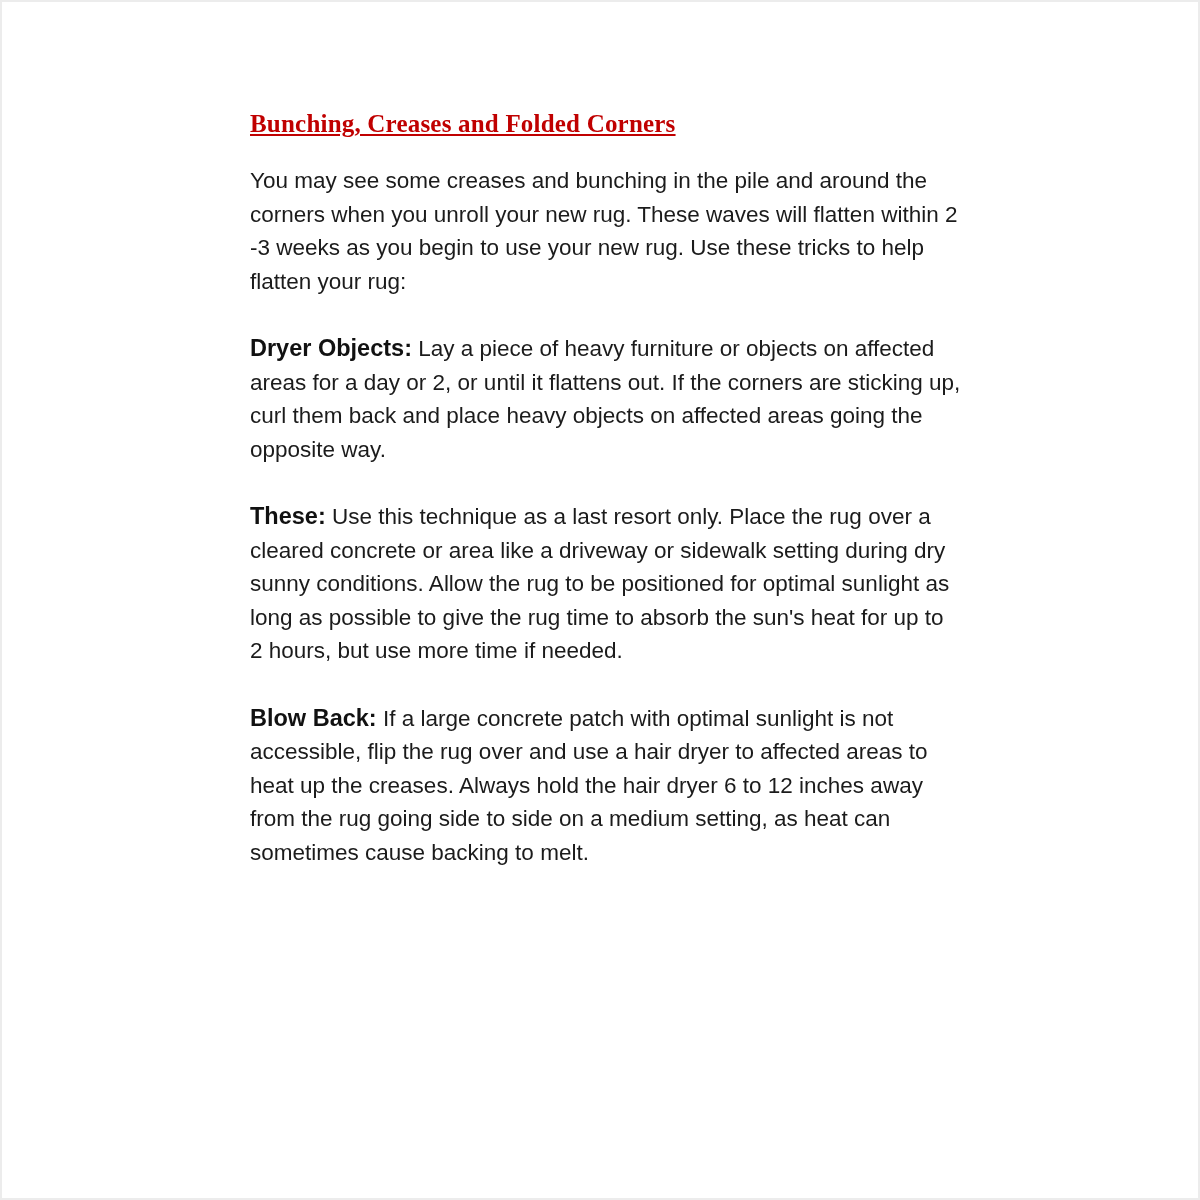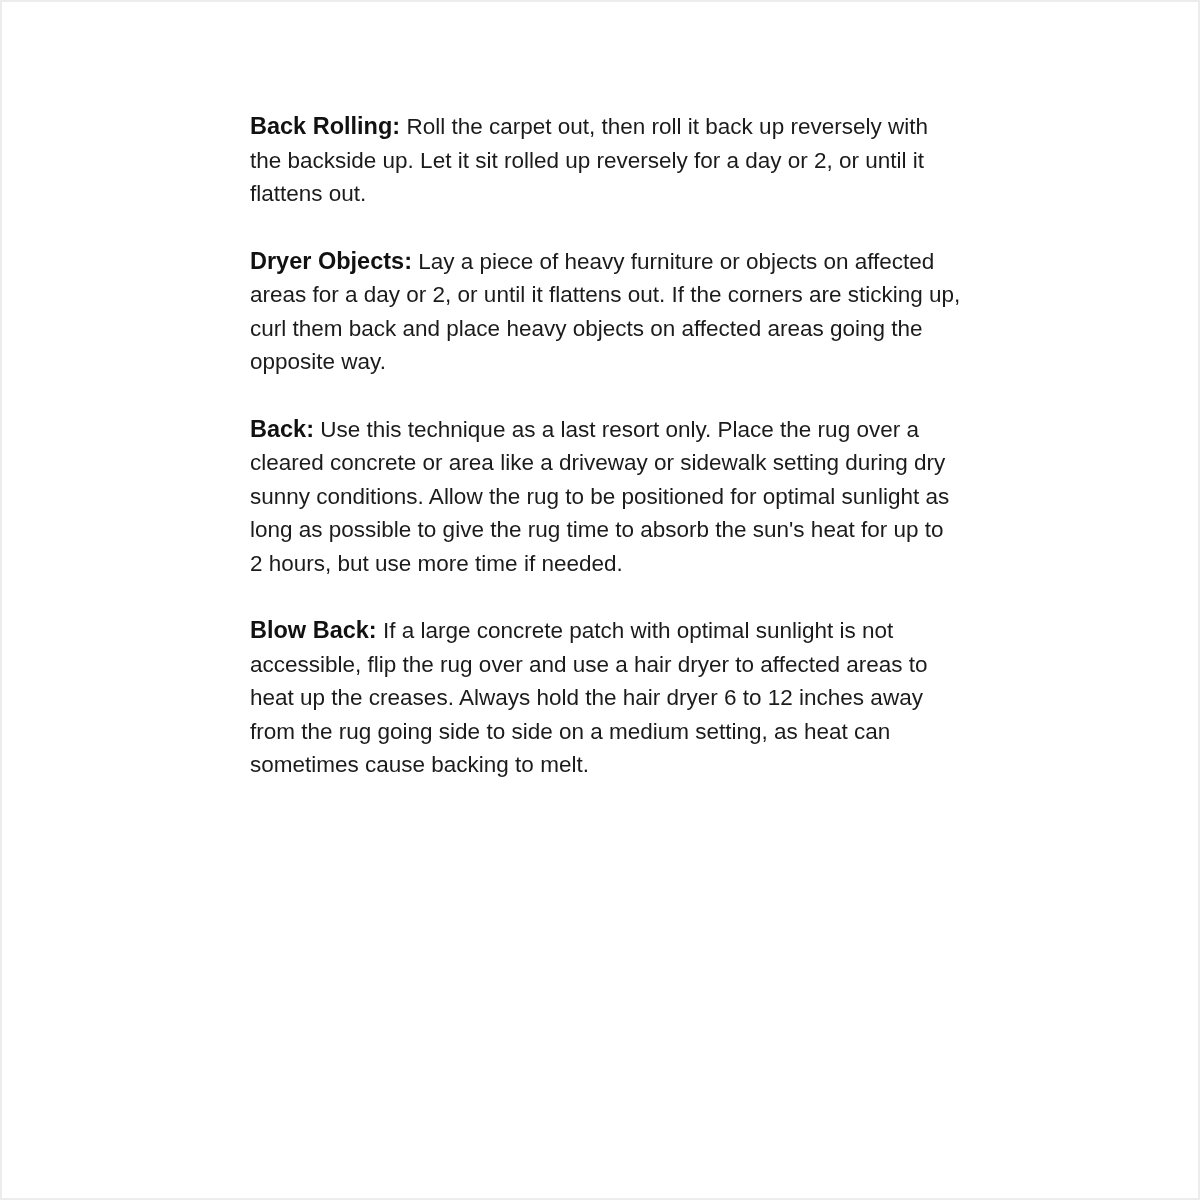--- a/index.html
+++ b/index.html
@@ -42,34 +42,32 @@
     font-weight: bold;
     font-size: 23.5px;
     color: #111111;
   }
 </style>
 </head>
 <body>
 
 <div class="page">
 
+  <h1 class="doc-heading">Bunching, Creases and Folded Corners</h1>
 
+  <p class="para">You may see some creases and bunching in the pile and around the corners when you unroll your new rug. These waves will flatten within 2 -3 weeks as you begin to use your new rug. Use these tricks to help flatten your rug:</p>
 
-  <p class="para">
-    <strong>Back Rolling:</strong>
-    <span>Roll the carpet out, then roll it back up reversely with the backside up. Let it sit rolled up reversely for a day or 2, or until it flattens out.</span>
-  </p>
 
   <p class="para">
     <strong>Dryer Objects:</strong>
     <span>Lay a piece of heavy furniture or objects on affected areas for a day or 2, or until it flattens out. If the corners are sticking up, curl them back and place heavy objects on affected areas going the opposite way.</span>
   </p>
 
   <p class="para">
-    <strong>Back:</strong>
+    <strong>These:</strong>
     <span>Use this technique as a last resort only. Place the rug over a cleared concrete or area like a driveway or sidewalk setting during dry sunny conditions. Allow the rug to be positioned for optimal sunlight as long as possible to give the rug time to absorb the sun's heat for up to 2 hours, but use more time if needed.</span>
   </p>
 
   <p class="para">
     <strong>Blow Back:</strong>
     <span>If a large concrete patch with optimal sunlight is not accessible, flip the rug over and use a hair dryer to affected areas to heat up the creases. Always hold the hair dryer 6 to 12 inches away from the rug going side to side on a medium setting, as heat can sometimes cause backing to melt.</span>
   </p>
 
 </div>
 

